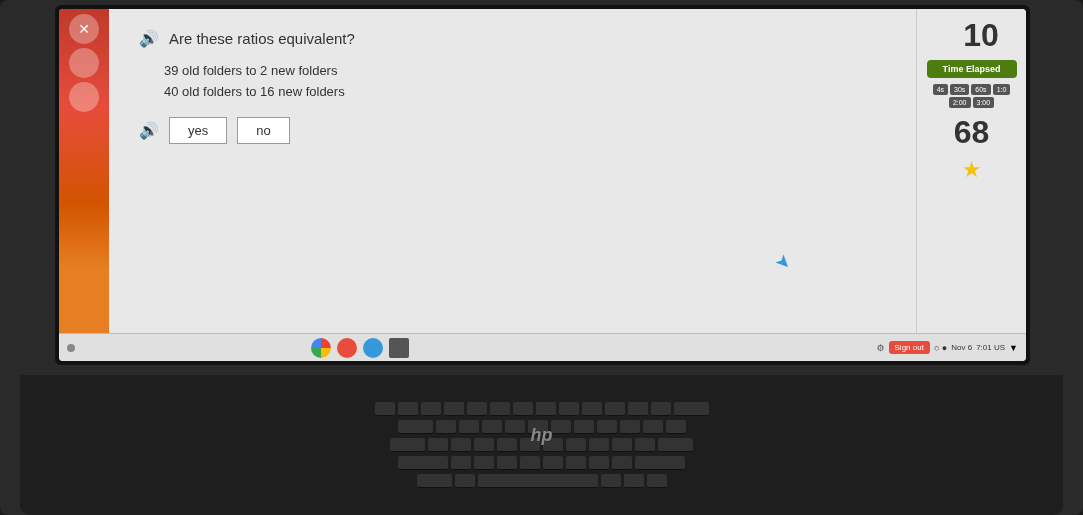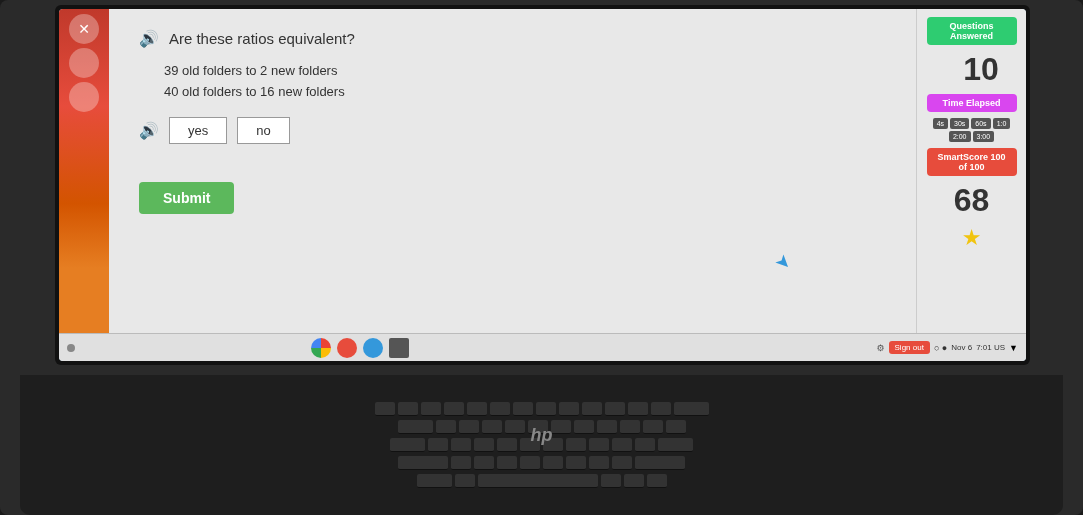--- a/index.html
+++ b/index.html
@@ -101,21 +101,21 @@
 
     .score-number {
       font-size: 32px;
       font-weight: bold;
       color: #333;
       text-align: center;
       margin-left: 19px;
     }
 
     .time-elapsed-btn {
-      background: #d946ef;
+      background: #4d7c0f;
       color: white;
       border: none;
       border-radius: 4px;
       padding: 4px 8px;
       font-size: 9px;
       font-weight: bold;
       text-align: center;
       width: 90px;
       cursor: pointer;
     }
@@ -376,43 +376,38 @@
 
         <div class="answer-option">39 old folders to 2 new folders</div>
         <div class="answer-option">40 old folders to 16 new folders</div>
 
         <div class="answer-row">
           <span class="speaker-icon">🔊</span>
           <button class="btn-yes">yes</button>
           <button class="btn-no">no</button>
         </div>
 
-        <div style="margin-top:18px;">
-          <button class="submit-btn">Submit</button>
-        </div>
 
         <div class="blue-arrow">➤</div>
       </div>
 
       <div class="right-panel">
-        <button class="questions-answered-btn">Questions Answered</button>
         <div class="score-number">10</div>
 
         <button class="time-elapsed-btn">Time Elapsed</button>
 
         <div class="time-controls">
           <button class="time-ctrl-btn">4s</button>
           <button class="time-ctrl-btn">30s</button>
           <button class="time-ctrl-btn">60s</button>
           <button class="time-ctrl-btn">1:0</button>
           <button class="time-ctrl-btn">2:00</button>
           <button class="time-ctrl-btn">3:00</button>
         </div>
 
-        <button class="smartscore-btn">SmartScore 100 of 100</button>
         <div class="smartscore-number">68</div>
 
         <div class="gold-star">★</div>
       </div>
 
       <div class="taskbar">
         <div class="taskbar-circle"></div>
 
         <div class="taskbar-icons">
 

